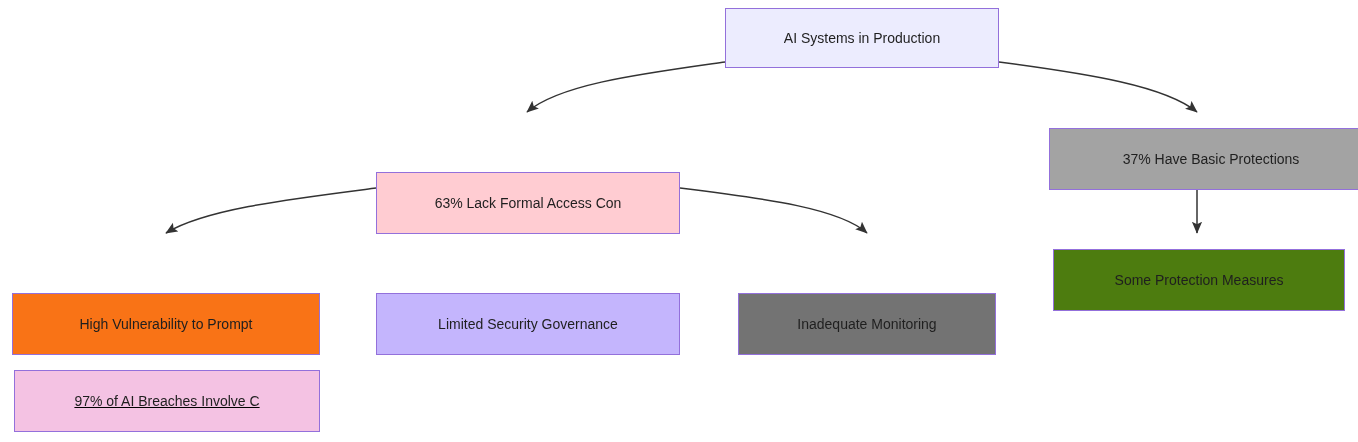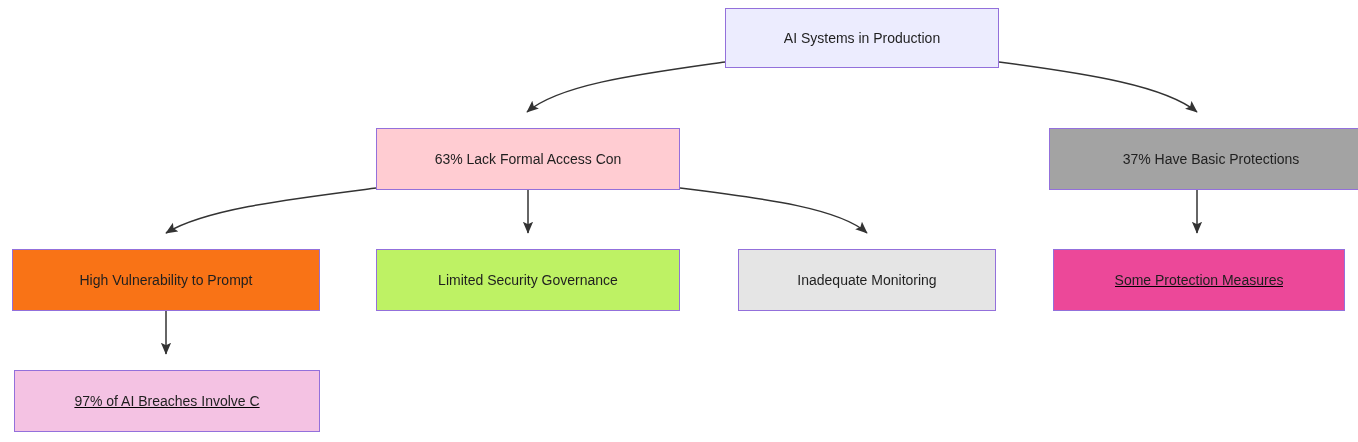--- a/index.html
+++ b/index.html
@@ -38,21 +38,21 @@
   .node-label {
     font-size: 14px;
     color: #1f1f1f;
     line-height: 1.2;
     text-align: right;
     white-space: nowrap;
     overflow: hidden;
     text-overflow: clip;
   }
   .fill-root   { background: #ECECFE; }
-  .fill-pink   { background: #FFCCD2; }
+  .fill-pink   { background: #FFCCD2; margin-top: 44px; }
   .fill-cream  { background: #FDF0DC; }
   .fill-green  { background: #CDE8CD; }
   .fill-violet { background: #F4C2E3; text-decoration: underline; }
 </style>
 </head>
 <body>
 
 <div id="canvas">
 
   <svg id="edge-layer" viewBox="0 0 1358 442" xmlns="http://www.w3.org/2000/svg">
@@ -78,27 +78,27 @@
       </div>
       <div class="node fill-pink" style="left: 376px; top: 128px; width: 304px; height: 62px; background: rgb(255, 204, 210); border-color: rgb(147, 112, 219);">
         <span class="node-label">63% Lack Formal Access Con</span>
       </div>
       <div class="node fill-cream" style="left: 1049px; top: 128px; width: 324px; height: 62px; background: #a3a3a3; border-color: rgb(147, 112, 219);">
         <span class="node-label">37% Have Basic Protections</span>
       </div>
       <div class="node fill-pink" style="left: 12px; top: 249px; width: 308px; height: 62px; background: #f97316; border-color: rgb(147, 112, 219);">
         <span class="node-label">High Vulnerability to Prompt</span>
       </div>
-      <div class="node fill-pink" style="left: 376px; top: 249px; width: 304px; height: 62px; background: #bef264; border-color: rgb(147, 112, 219);">
+      <div class="node fill-pink" style="left: 376px; top: 249px; width: 304px; height: 62px; background: #c4b5fd; border-color: rgb(147, 112, 219);">
         <span class="node-label">Limited Security Governance</span>
       </div>
-      <div class="node fill-pink" style="left: 738px; top: 249px; width: 258px; height: 62px; background: #e5e5e5; border-color: rgb(147, 112, 219);">
+      <div class="node fill-pink" style="left: 738px; top: 249px; width: 258px; height: 62px; background: #737373; border-color: rgb(147, 112, 219);">
         <span class="node-label">Inadequate Monitoring</span>
       </div>
-      <div class="node fill-green" style="left: 1053px; top: 249px; width: 292px; height: 62px; background: #ec4899; border-color: rgb(147, 112, 219); text-decoration: underline;">
+      <div class="node fill-green" style="left: 1053px; top: 249px; width: 292px; height: 62px; background: #4d7c0f; border-color: rgb(147, 112, 219);">
         <span class="node-label">Some Protection Measures</span>
       </div>
       <div class="node fill-violet" style="left: 14px; top: 370px; width: 306px; height: 62px; background: rgb(244, 194, 227); border-color: rgb(147, 112, 219);">
         <span class="node-label">97% of AI Breaches Involve C</span>
       </div>
     </div>
 
 </div>
 
 </body></html>

